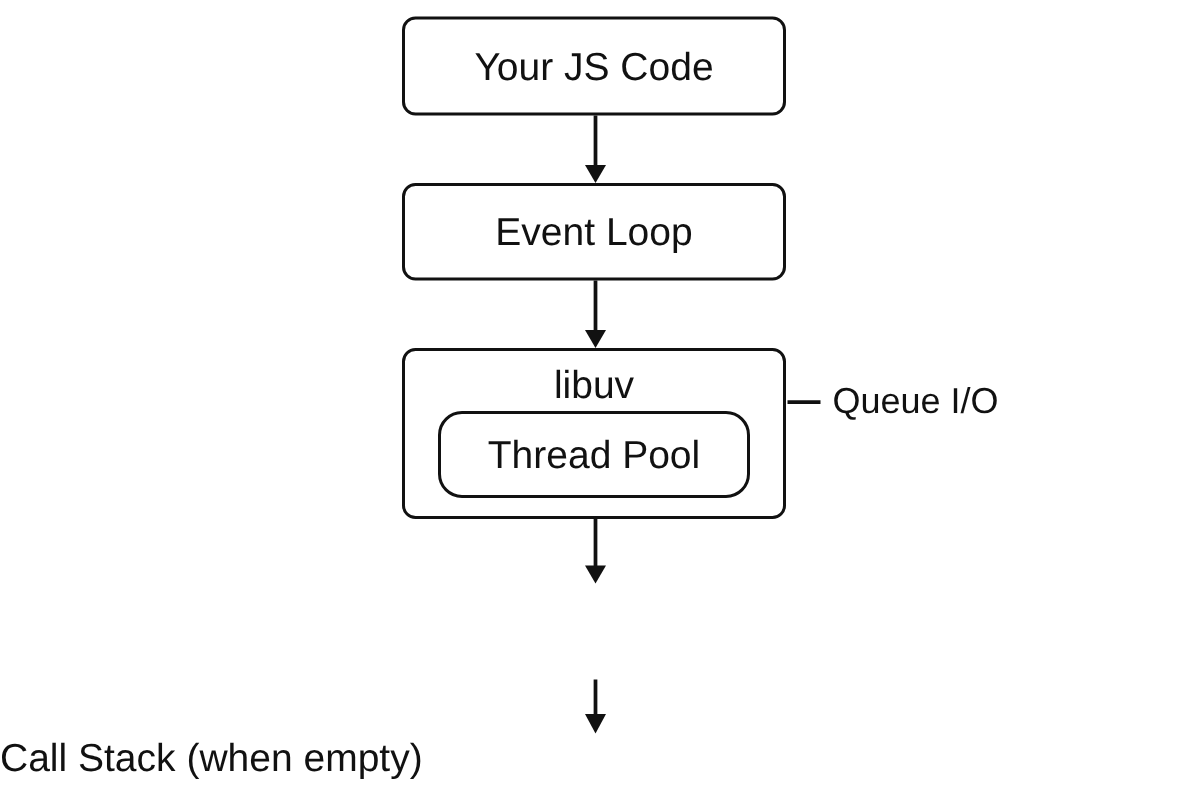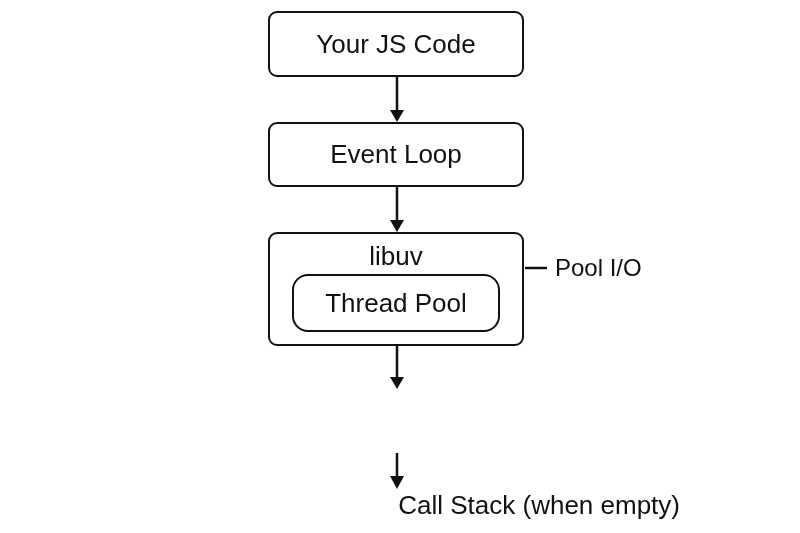--- a/index.html
+++ b/index.html
@@ -80,21 +80,21 @@
     font-size: 24px;
     line-height: 28px;
     color: var(--text);
     white-space: nowrap;
   }
   .call-stack {
     position: absolute;
     left: 0;
     top: 490px;
     width: 680px;
-    text-align: right;
+    text-align: left;
     font-size: 26px;
     line-height: 30px;
     color: var(--text);
     white-space: nowrap;
   }
 </style>
 </head>
 <body>
 
 <div class="stage">
@@ -128,17 +128,17 @@
   </div>
 
   <div class="node" id="node-libuv">
     <div class="libuv-label">libuv</div>
     <div class="node" id="node-tp">
       <span>Thread Pool</span>
     </div>
   </div>
 
 
-  <div class="heavy-io">Pool I/O</div>
+  <div class="heavy-io">Queue I/O</div>
 
   <div class="call-stack">Call Stack (when empty)</div>
 
 </div>
 
 </body></html>

